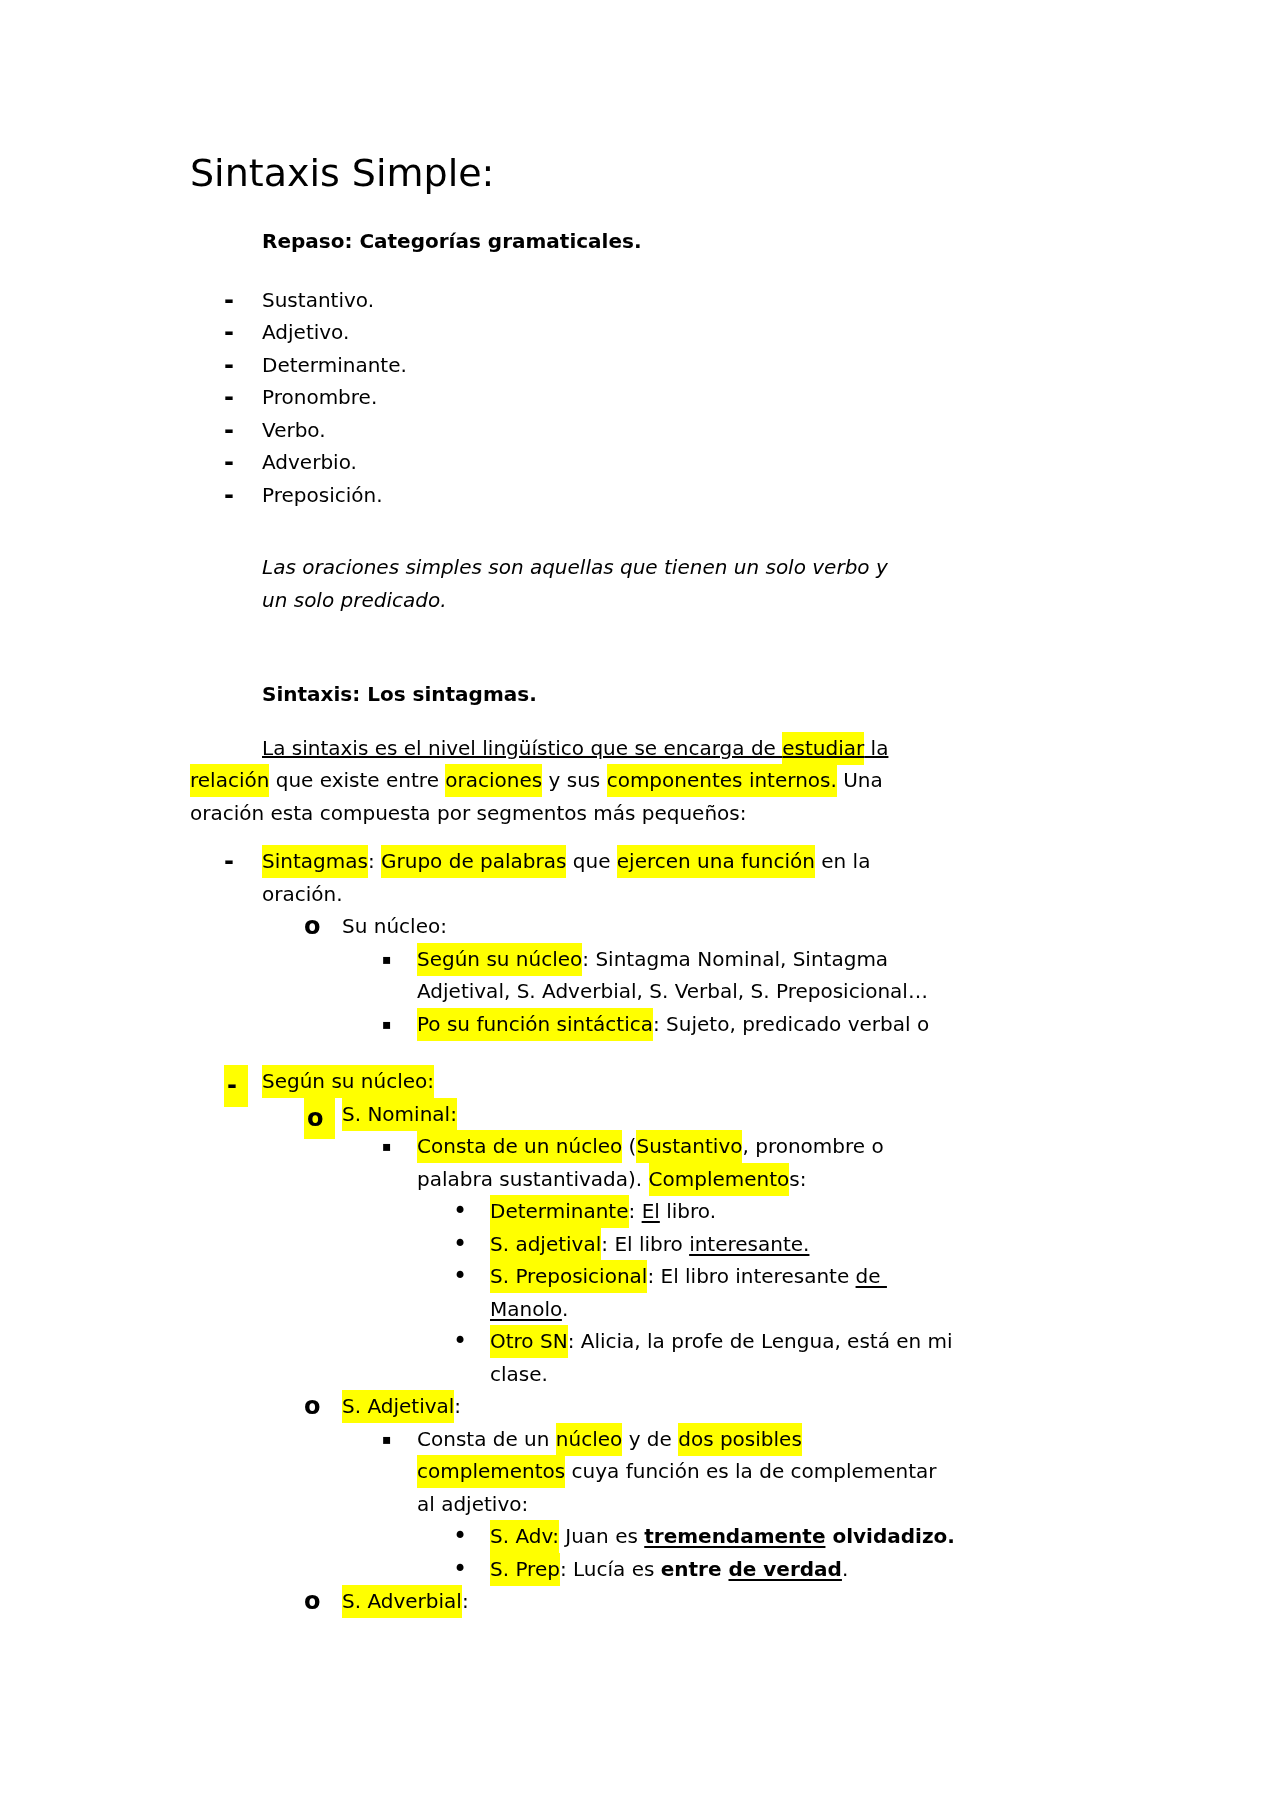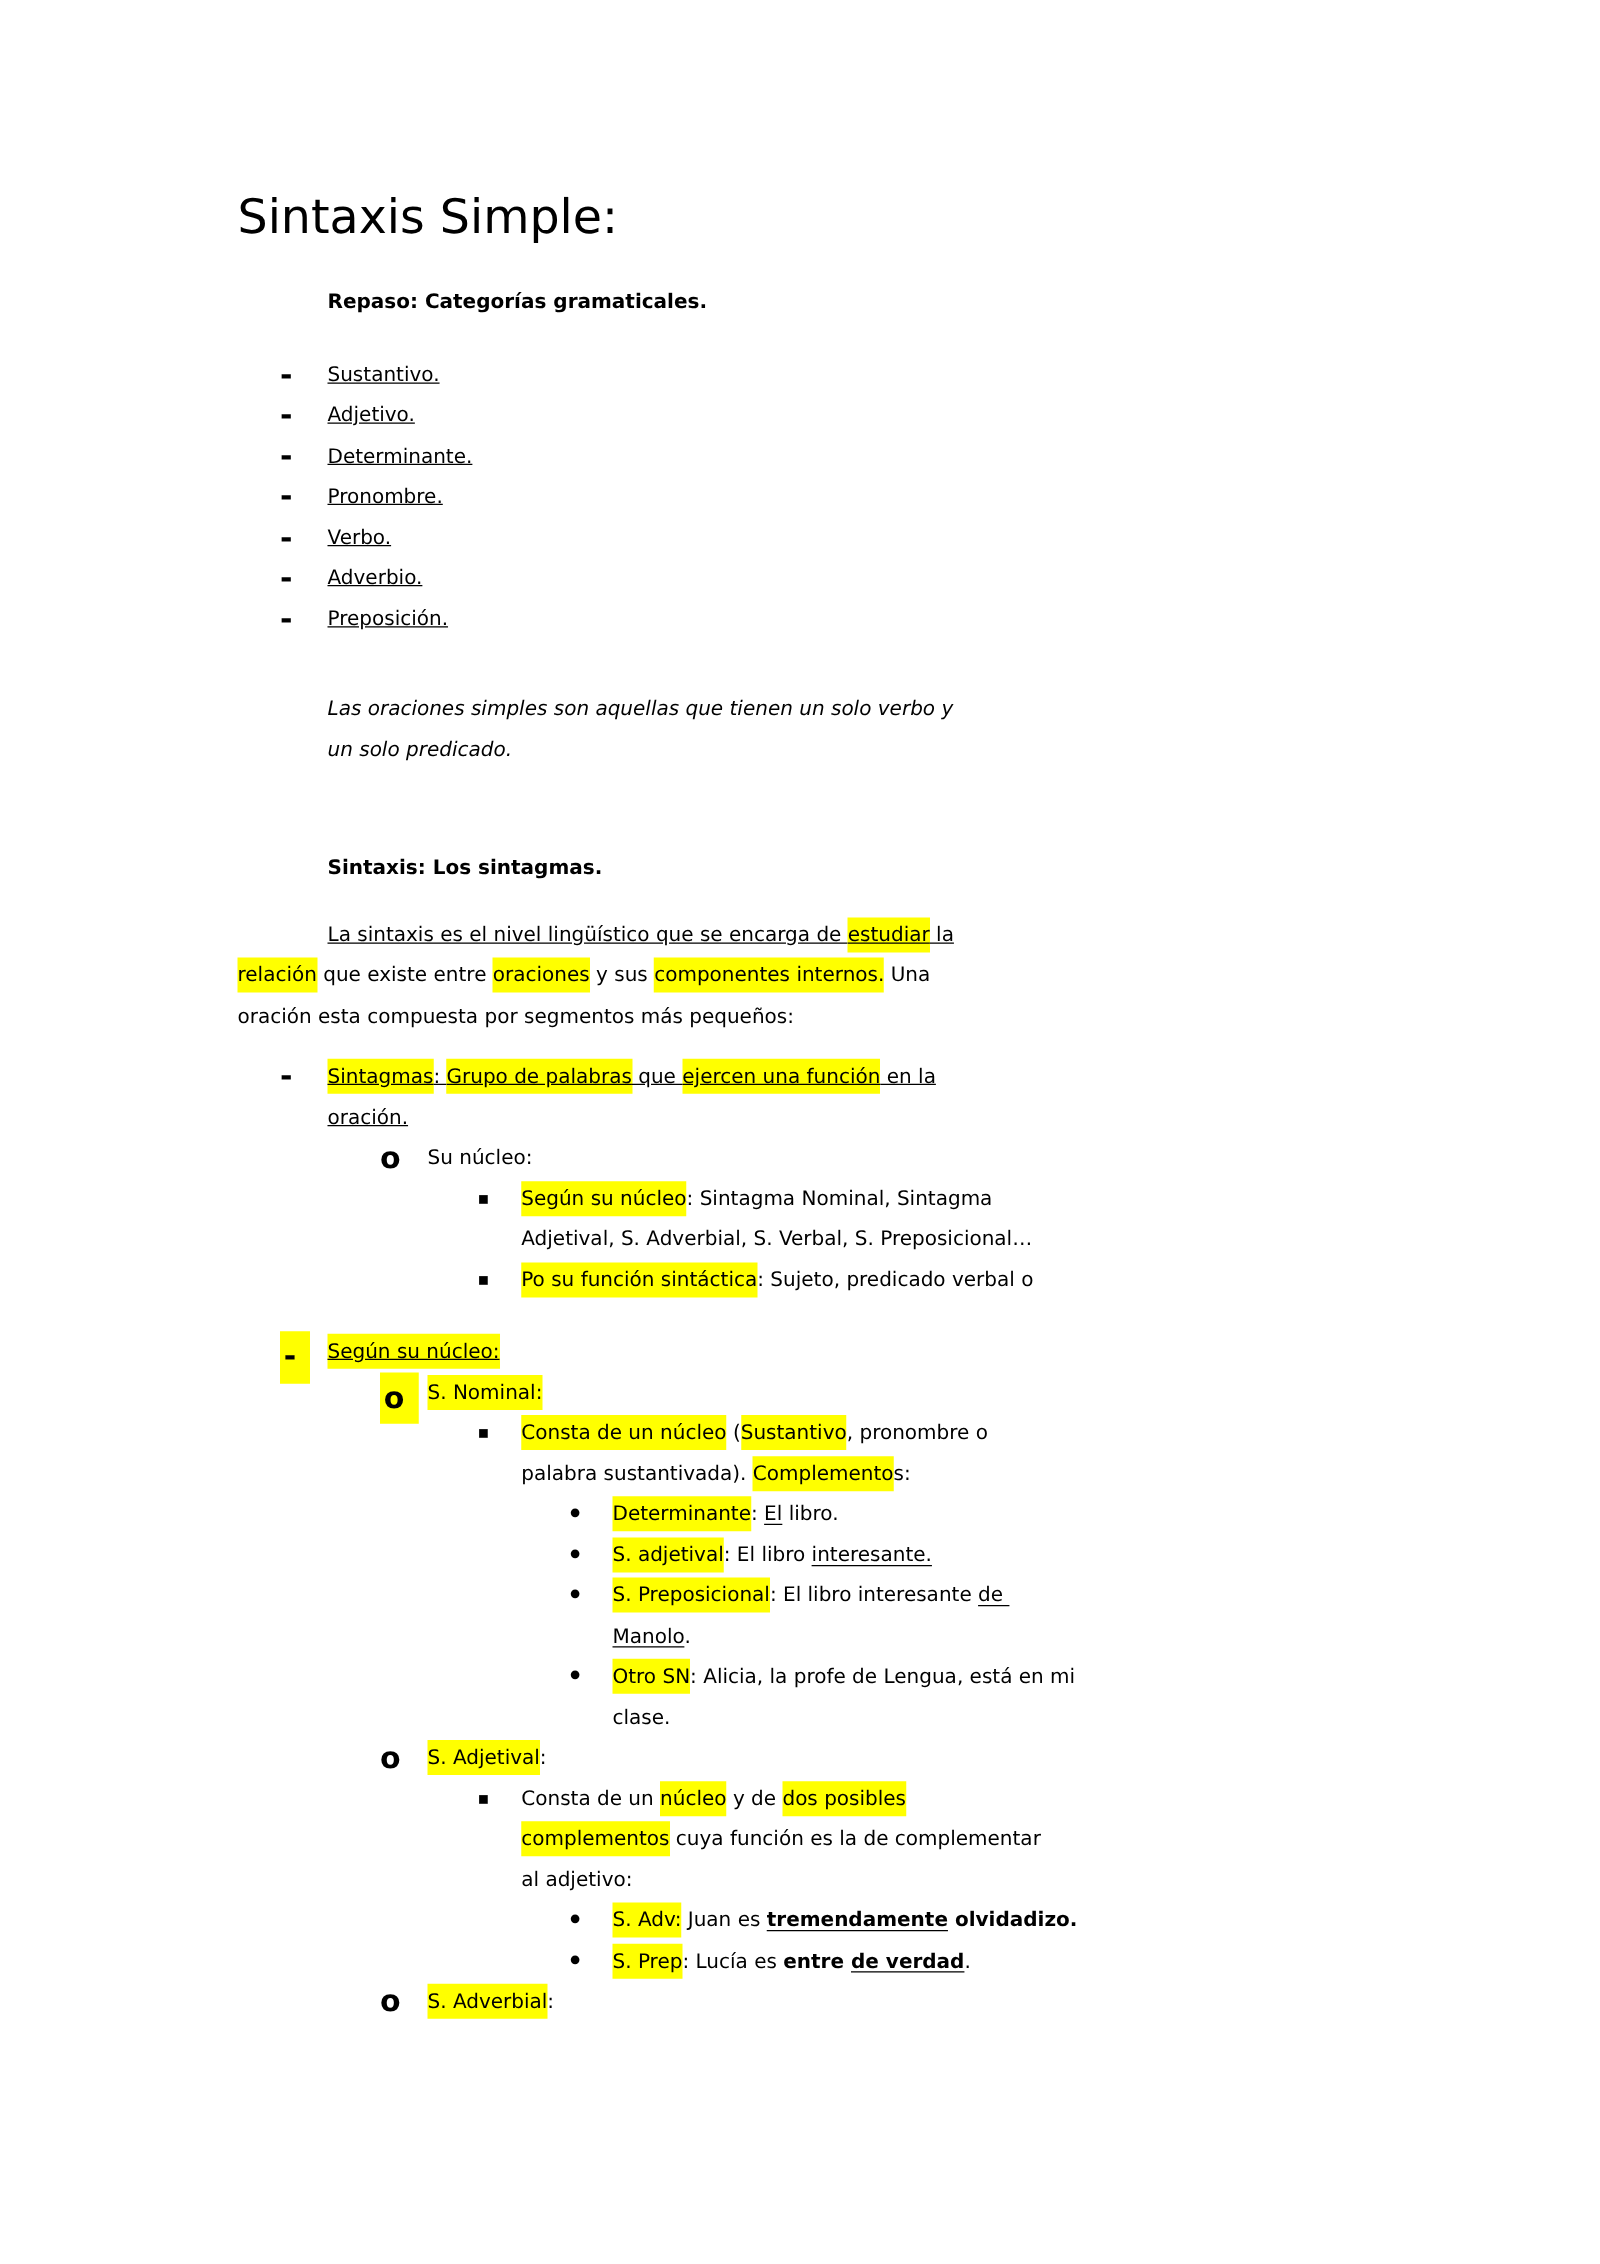--- a/index.html
+++ b/index.html
@@ -9,38 +9,38 @@
     color:#000000;
     overflow:hidden;
   }
   .page {
     box-sizing:border-box;
     width:1280px; height:1297px;
     padding:150px 140px 0 190px;
     background:#ffffff;
   }
   .block { position:relative; }
-  .line { white-space:pre; line-height:32.5px; height:32.5px; font-size:16px; }
+  .line { white-space:pre; line-height:32.5px; height:32.5px; font-size:20px; }
 
   
   .b-title .line { font-size:38px; line-height:46px; height:46px; }
 
   
   .b-heading .line { font-weight:bold; padding-left:72px; }
 
   
   .b-para .line.first { padding-left:72px;text-decoration:underline; }
 
   
   .b-italic .line { font-style:italic; padding-left:72px; }
 
   
   .li { position:relative; }
   .marker { position:absolute; top:0; line-height:32.5px; font-weight:bold; font-size:24px; }
-  .lvl1 .line { padding-left:72px;text-decoration:underline; }  .lvl1 > .marker { left:34px; }
+  .lvl1 .line { padding-left:72px; }  .lvl1 > .marker { left:34px; }
   .lvl2 .line { padding-left:152px; } .lvl2 > .marker { left:114px; }
   .lvl3 .line { padding-left:227px; } .lvl3 > .marker { left:192px; font-weight:normal; font-size:14px; }
   .lvl4 .line { padding-left:300px; } .lvl4 > .marker { left:263px; font-weight:normal; }
 
   
   .hl { background:#ffff00; padding-top:4px; padding-bottom:5px; }
   .b  { font-weight:bold; }
   .u  { text-decoration:underline; text-underline-offset:3px; }
   .marker.hl { padding:4px 11px 5px 3px; }
 

